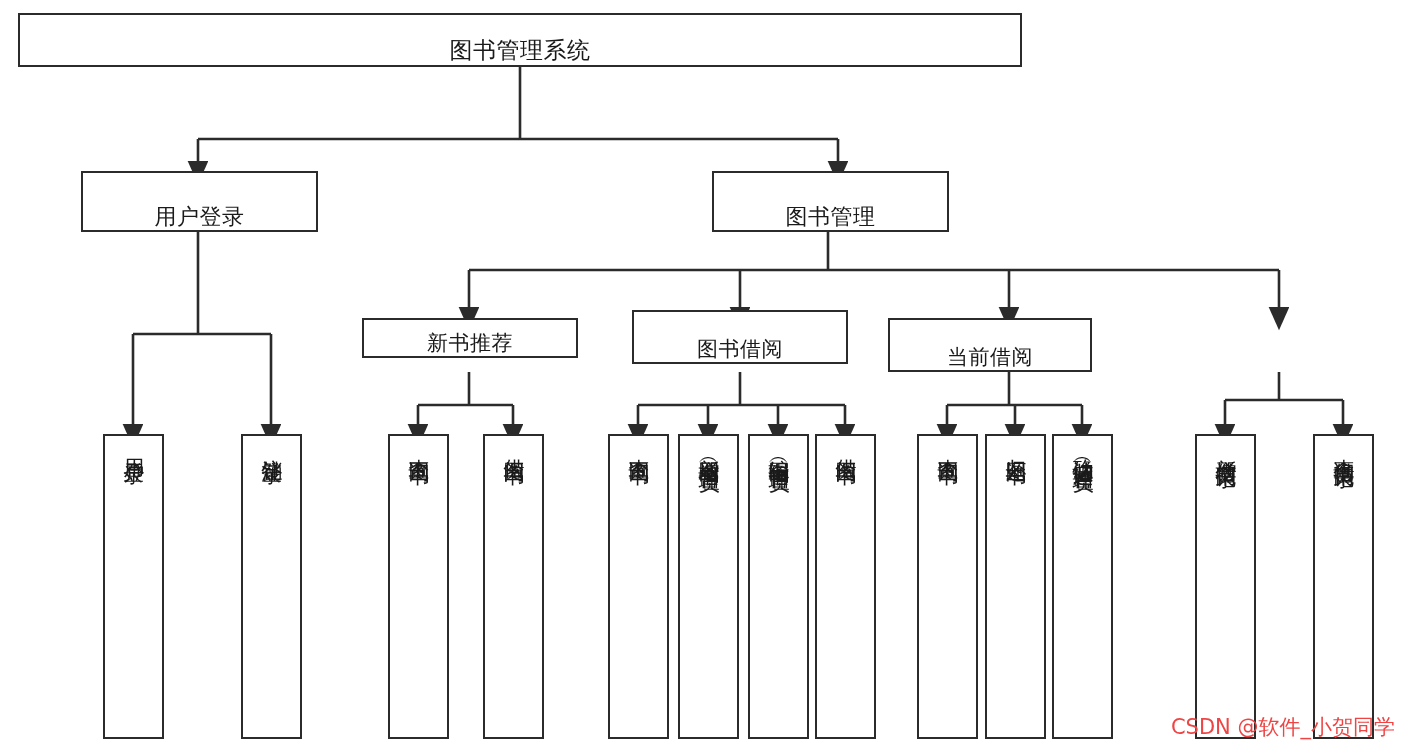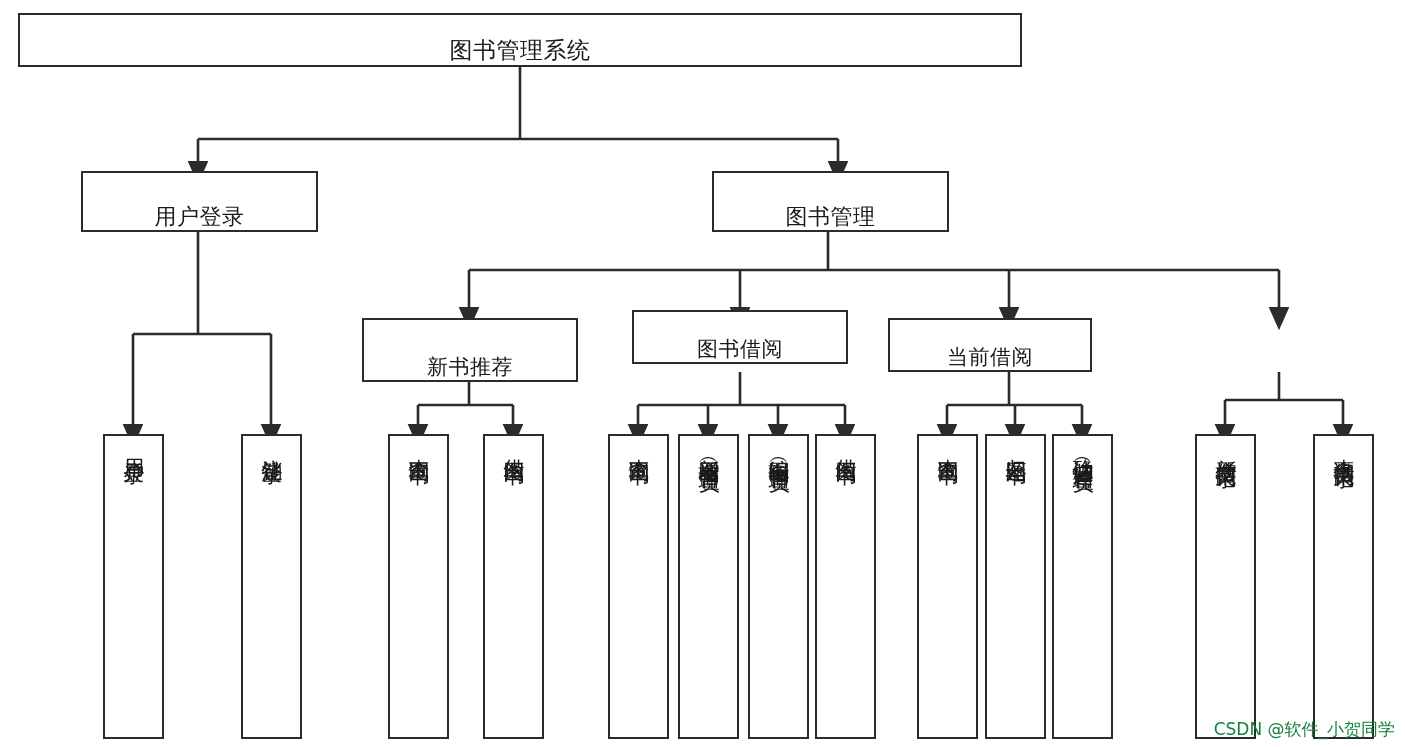--- a/index.html
+++ b/index.html
@@ -54,22 +54,22 @@
     padding-top: 6px;
     justify-content: center;
   }
   .node.level0 .node-label { font-size: 23px; }
   .node.level1 .node-label { font-size: 22px; }
   .node.level2 .node-label { font-size: 21px; }
   #watermark {
     position: absolute;
     right: 10px;
     bottom: 6px;
-    font-size: 17px;
-    color: #15803d;
+    font-size: 21px;
+    color: #ef4444;
     z-index: 5;
     white-space: nowrap;
     user-select: none;
   }
 </style>
 </head>
 <body>
 
 <div id="diagram-root">
 
@@ -131,21 +131,21 @@
   </div>
 
   <div class="node level1" style="left:81px; top:171px; width:237px; height:61px;">
     <span class="node-label">用户登录</span>
   </div>
 
   <div class="node level1" style="left:712px; top:171px; width:237px; height:61px;">
     <span class="node-label">图书管理</span>
   </div>
 
-  <div class="node level2" style="left:362px; top:318px; width:216px; height:64px;">
+  <div class="node level2" style="left:362px; top:318px; width:216px; height:40px;">
     <span class="node-label">新书推荐</span>
   </div>
 
   <div class="node level2" style="left:632px; top:310px; width:216px; height:54px;">
     <span class="node-label">图书借阅</span>
   </div>
 
   <div class="node level2" style="left:888px; top:318px; width:204px; height:54px;">
     <span class="node-label">当前借阅</span>
   </div>

